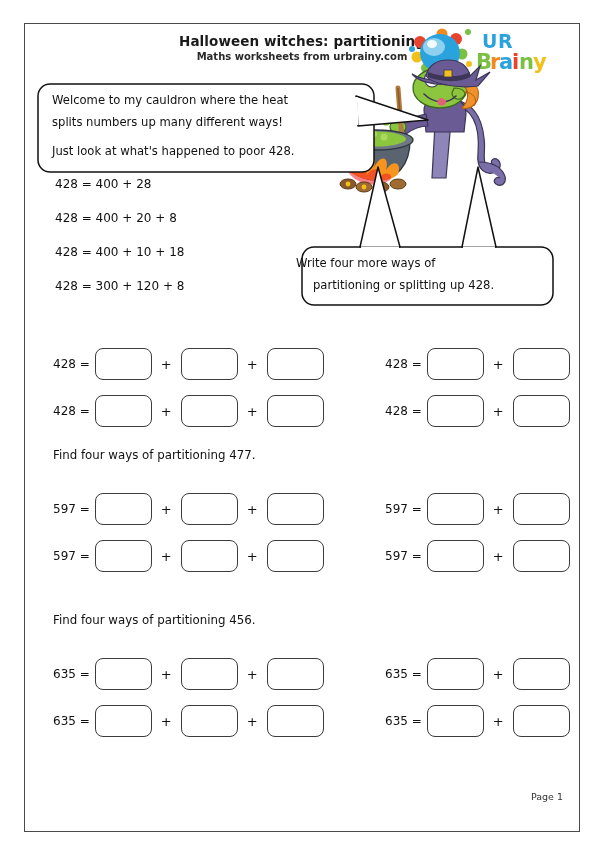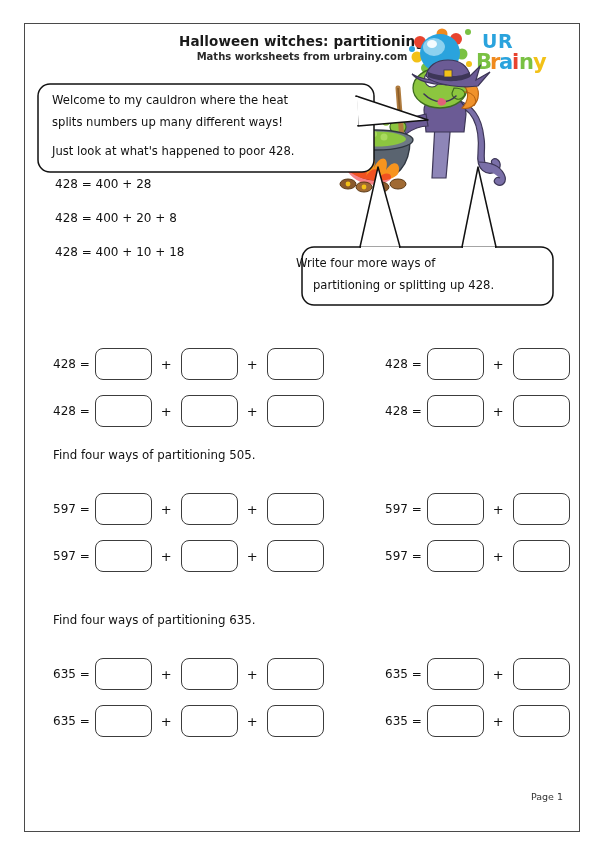--- a/index.html
+++ b/index.html
@@ -300,24 +300,25 @@
   <path d="M61 3 L99 3" stroke="#ffffff" stroke-width="3"></path>
   <path d="M163 3 L195 3" stroke="#ffffff" stroke-width="3"></path>
 </svg>
 <div class="bubble-text b2-l1">Write four more ways of</div>
 <div class="bubble-text b2-l2">partitioning or splitting up 428.</div>
 
 <div class="examples">
   <div class="example-line">428 = 400 + 28</div>
   <div class="example-line">428 = 400 + 20 + 8</div>
   <div class="example-line">428 = 400 + 10 + 18</div>
-</div>
-
-<div class="instruction instr-597">Find four ways of partitioning 505.</div>
-<div class="instruction instr-635">Find four ways of partitioning 635.</div>
+  <div class="example-line">428 = 300 + 120 + 8</div>
+</div>
+
+<div class="instruction instr-597">Find four ways of partitioning 477.</div>
+<div class="instruction instr-635">Find four ways of partitioning 456.</div>
 
 <div class="answer-row" style="left:53px; top:347px;">
   <span class="row-label">428 =</span>
   <div class="answer-box"></div>
   <span class="plus">+</span>
   <div class="answer-box"></div>
   <span class="plus">+</span>
   <div class="answer-box"></div>
 </div>
 <div class="answer-row" style="left:53px; top:394px;">

